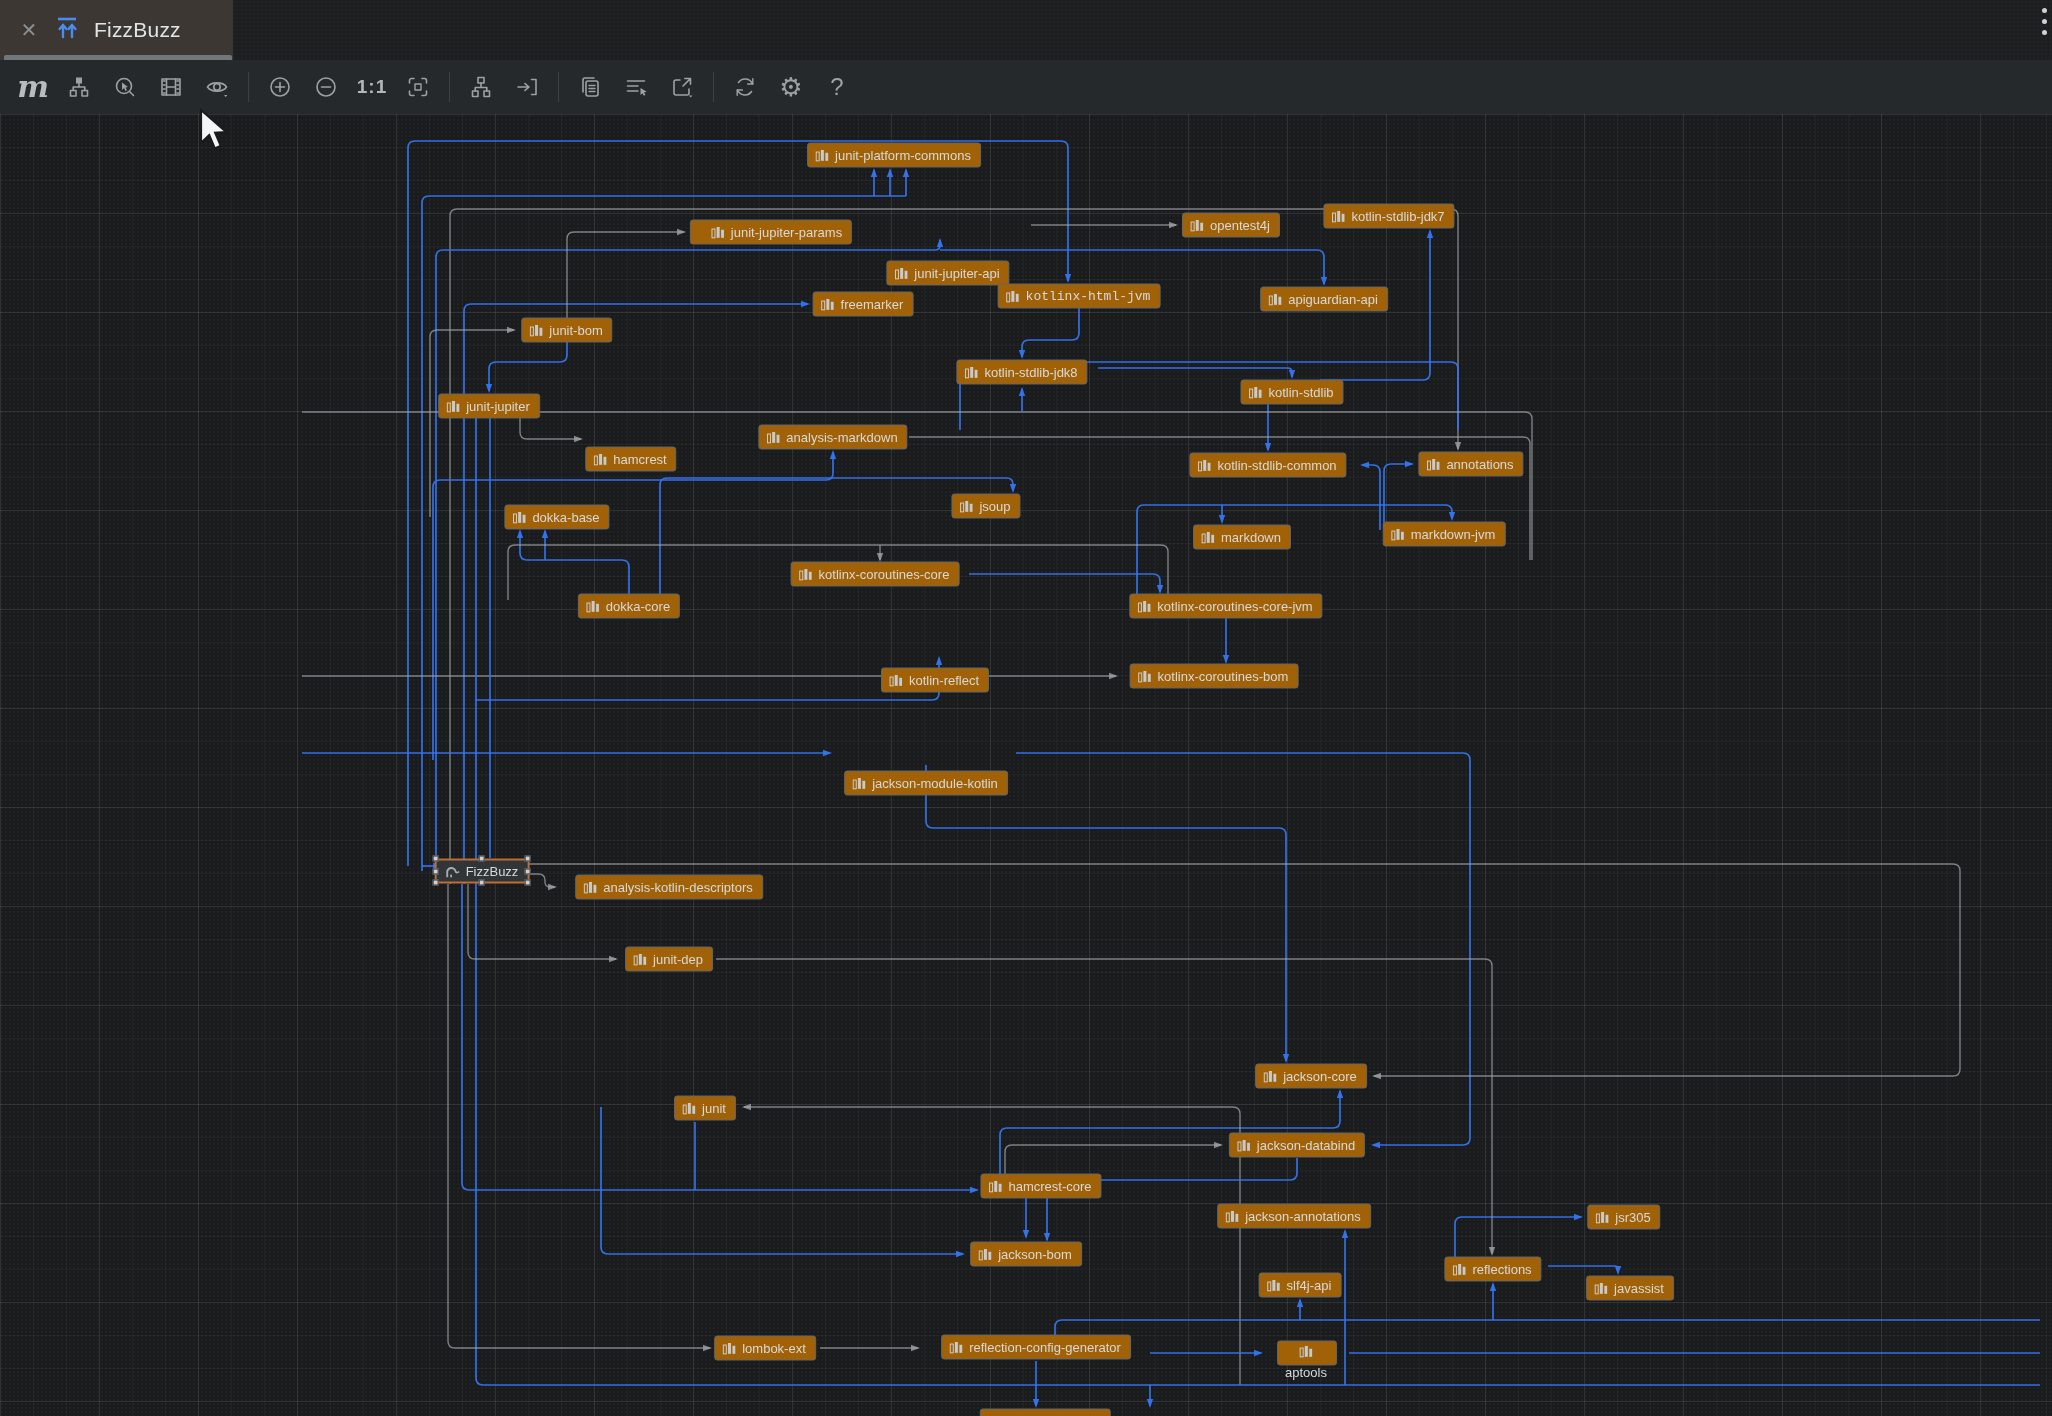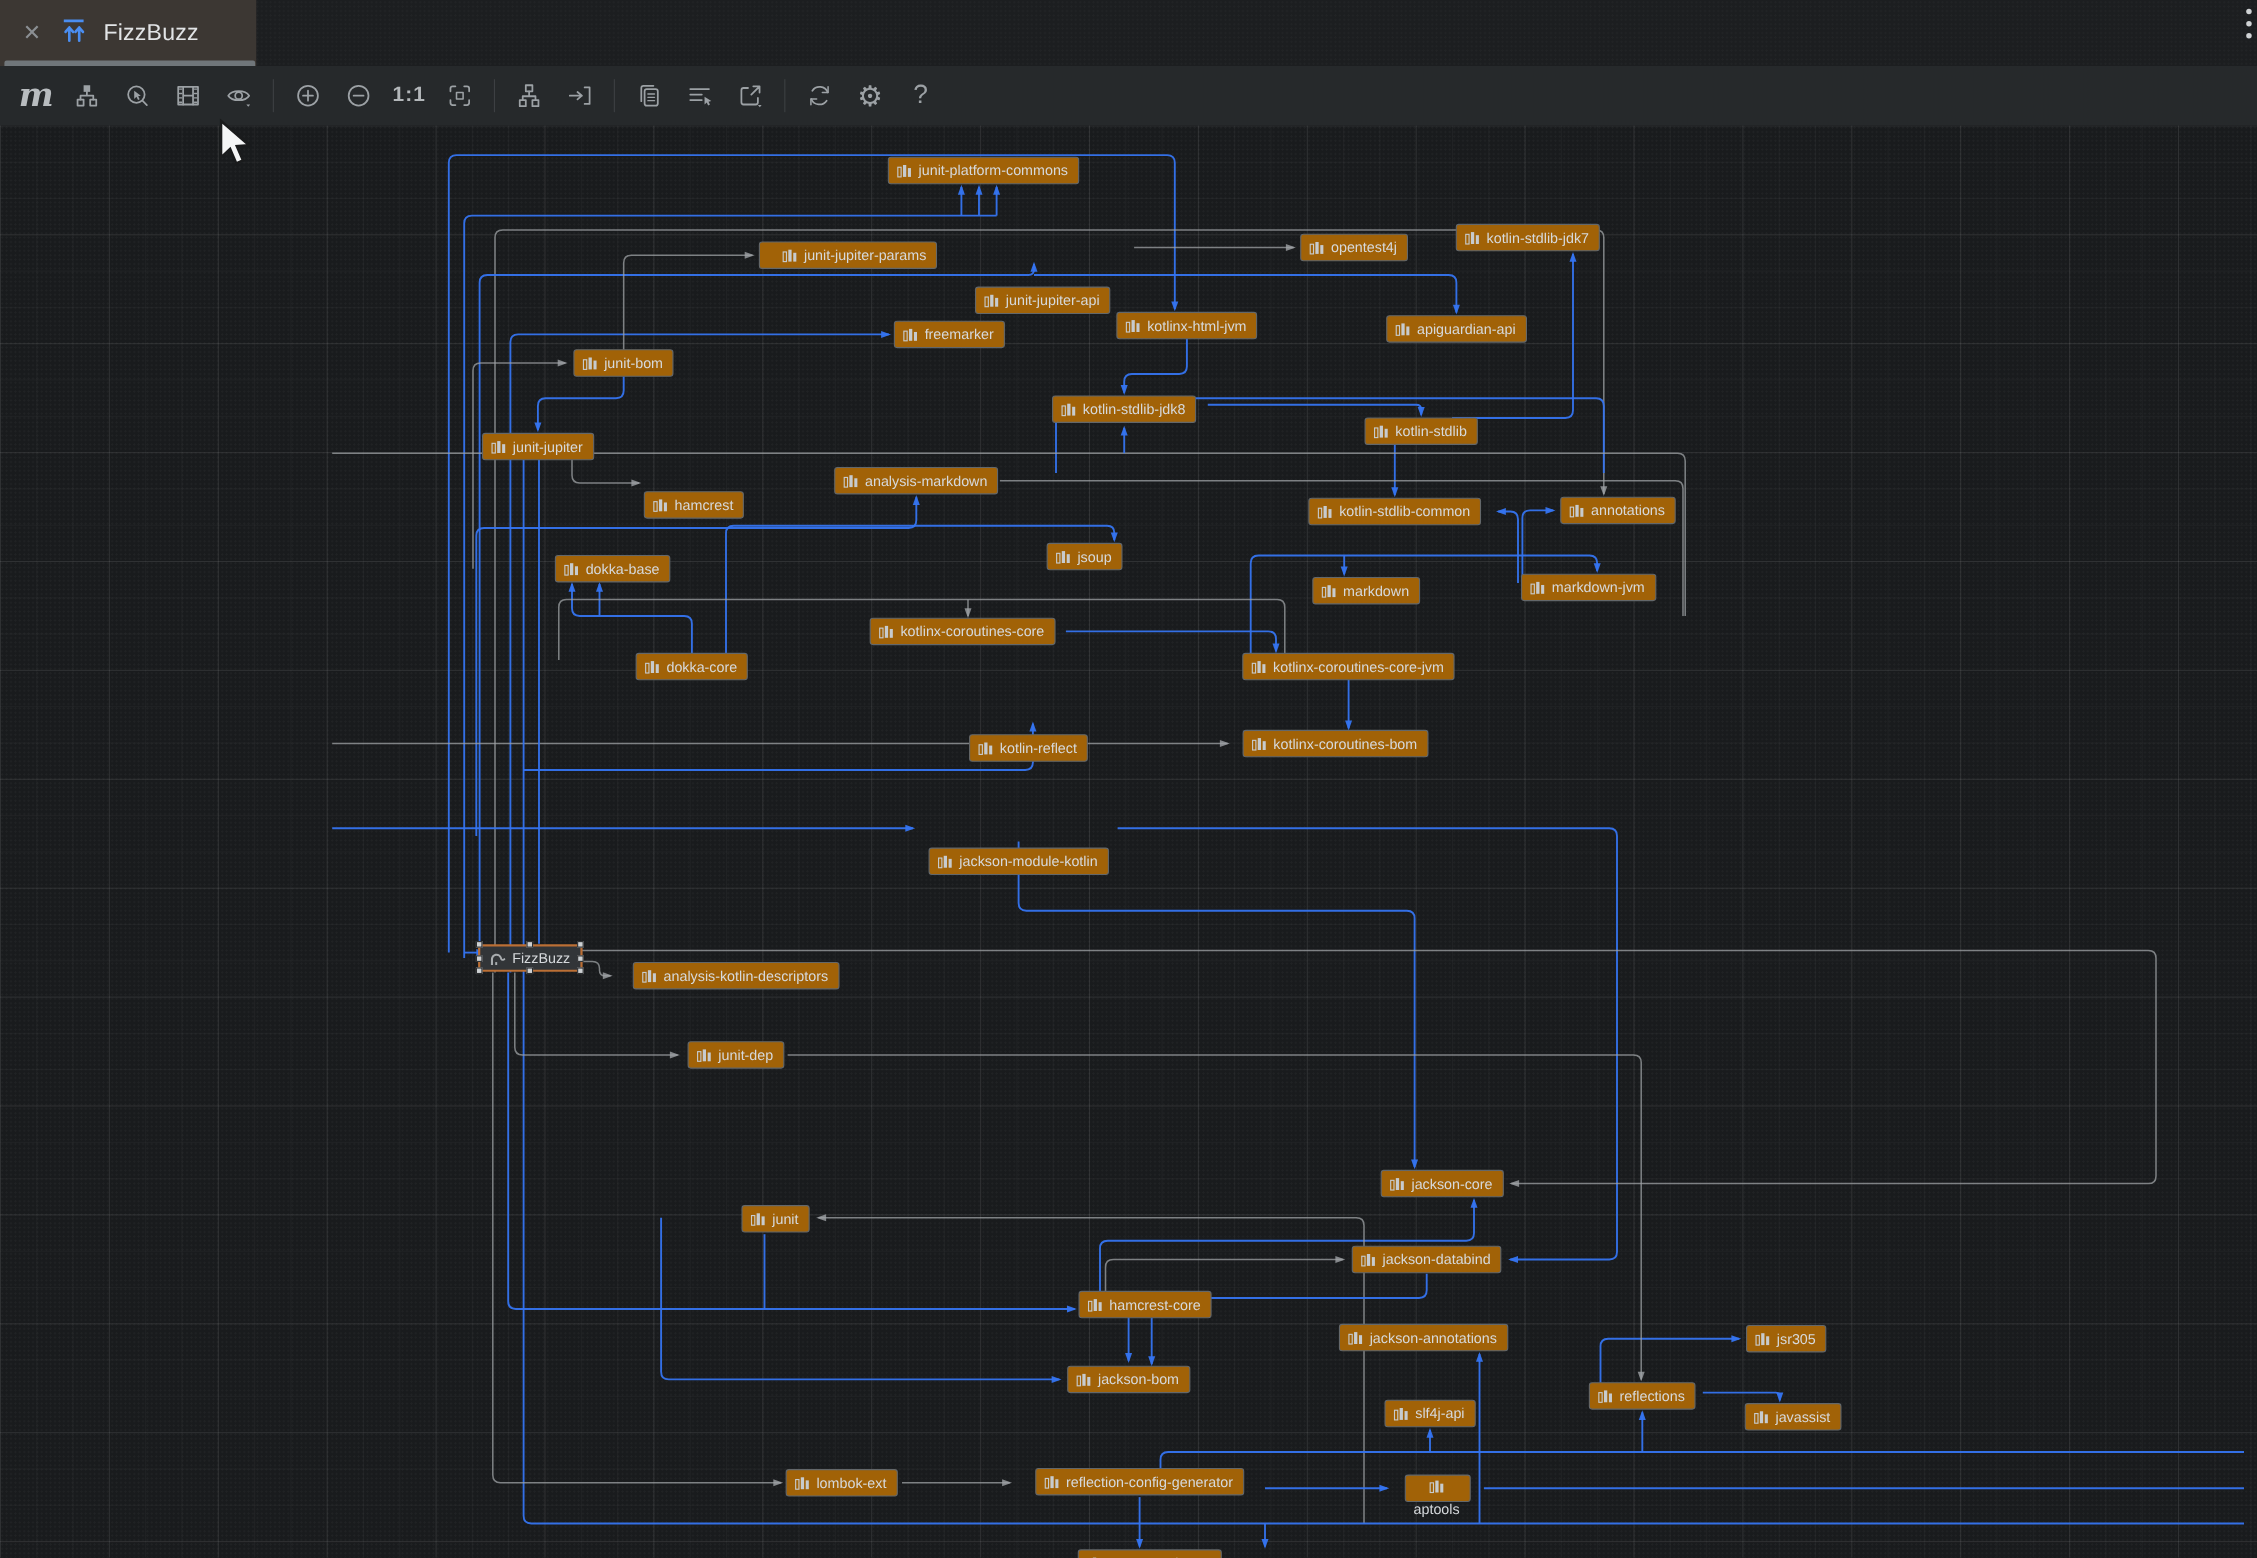--- a/index.html
+++ b/index.html
@@ -352,21 +352,21 @@
       <span class="lbl">opentest4j</span>
     </div>
     <div class="node" style="left: 1389px; top: 216px;">
       <svg width="14" height="14" viewBox="0 0 15 15">
   <rect x="1.2" y="3.8" width="3.2" height="9.4" fill="none" stroke="#c7cbce" stroke-width="1.1"></rect>
   <rect x="6.2" y="1.6" width="3.2" height="11.6" fill="#c7cbce"></rect>
   <rect x="11" y="4.6" width="3" height="8.6" fill="#c7cbce"></rect>
       </svg>
       <span class="lbl">kotlin-stdlib-jdk7</span>
     </div>
-    <div class="node" style="left: 1079px; top: 296px;">
+    <div class="node" style="left: 1079px; top: 296px; font-family: Liberation Mono, monospace;">
       <svg width="14" height="14" viewBox="0 0 15 15">
   <rect x="1.2" y="3.8" width="3.2" height="9.4" fill="none" stroke="#c7cbce" stroke-width="1.1"></rect>
   <rect x="6.2" y="1.6" width="3.2" height="11.6" fill="#c7cbce"></rect>
   <rect x="11" y="4.6" width="3" height="8.6" fill="#c7cbce"></rect>
       </svg>
       <span class="lbl">kotlinx-html-jvm</span>
     </div>
     <div class="node" style="left: 1324px; top: 299px;">
       <svg width="14" height="14" viewBox="0 0 15 15">
   <rect x="1.2" y="3.8" width="3.2" height="9.4" fill="none" stroke="#c7cbce" stroke-width="1.1"></rect>

